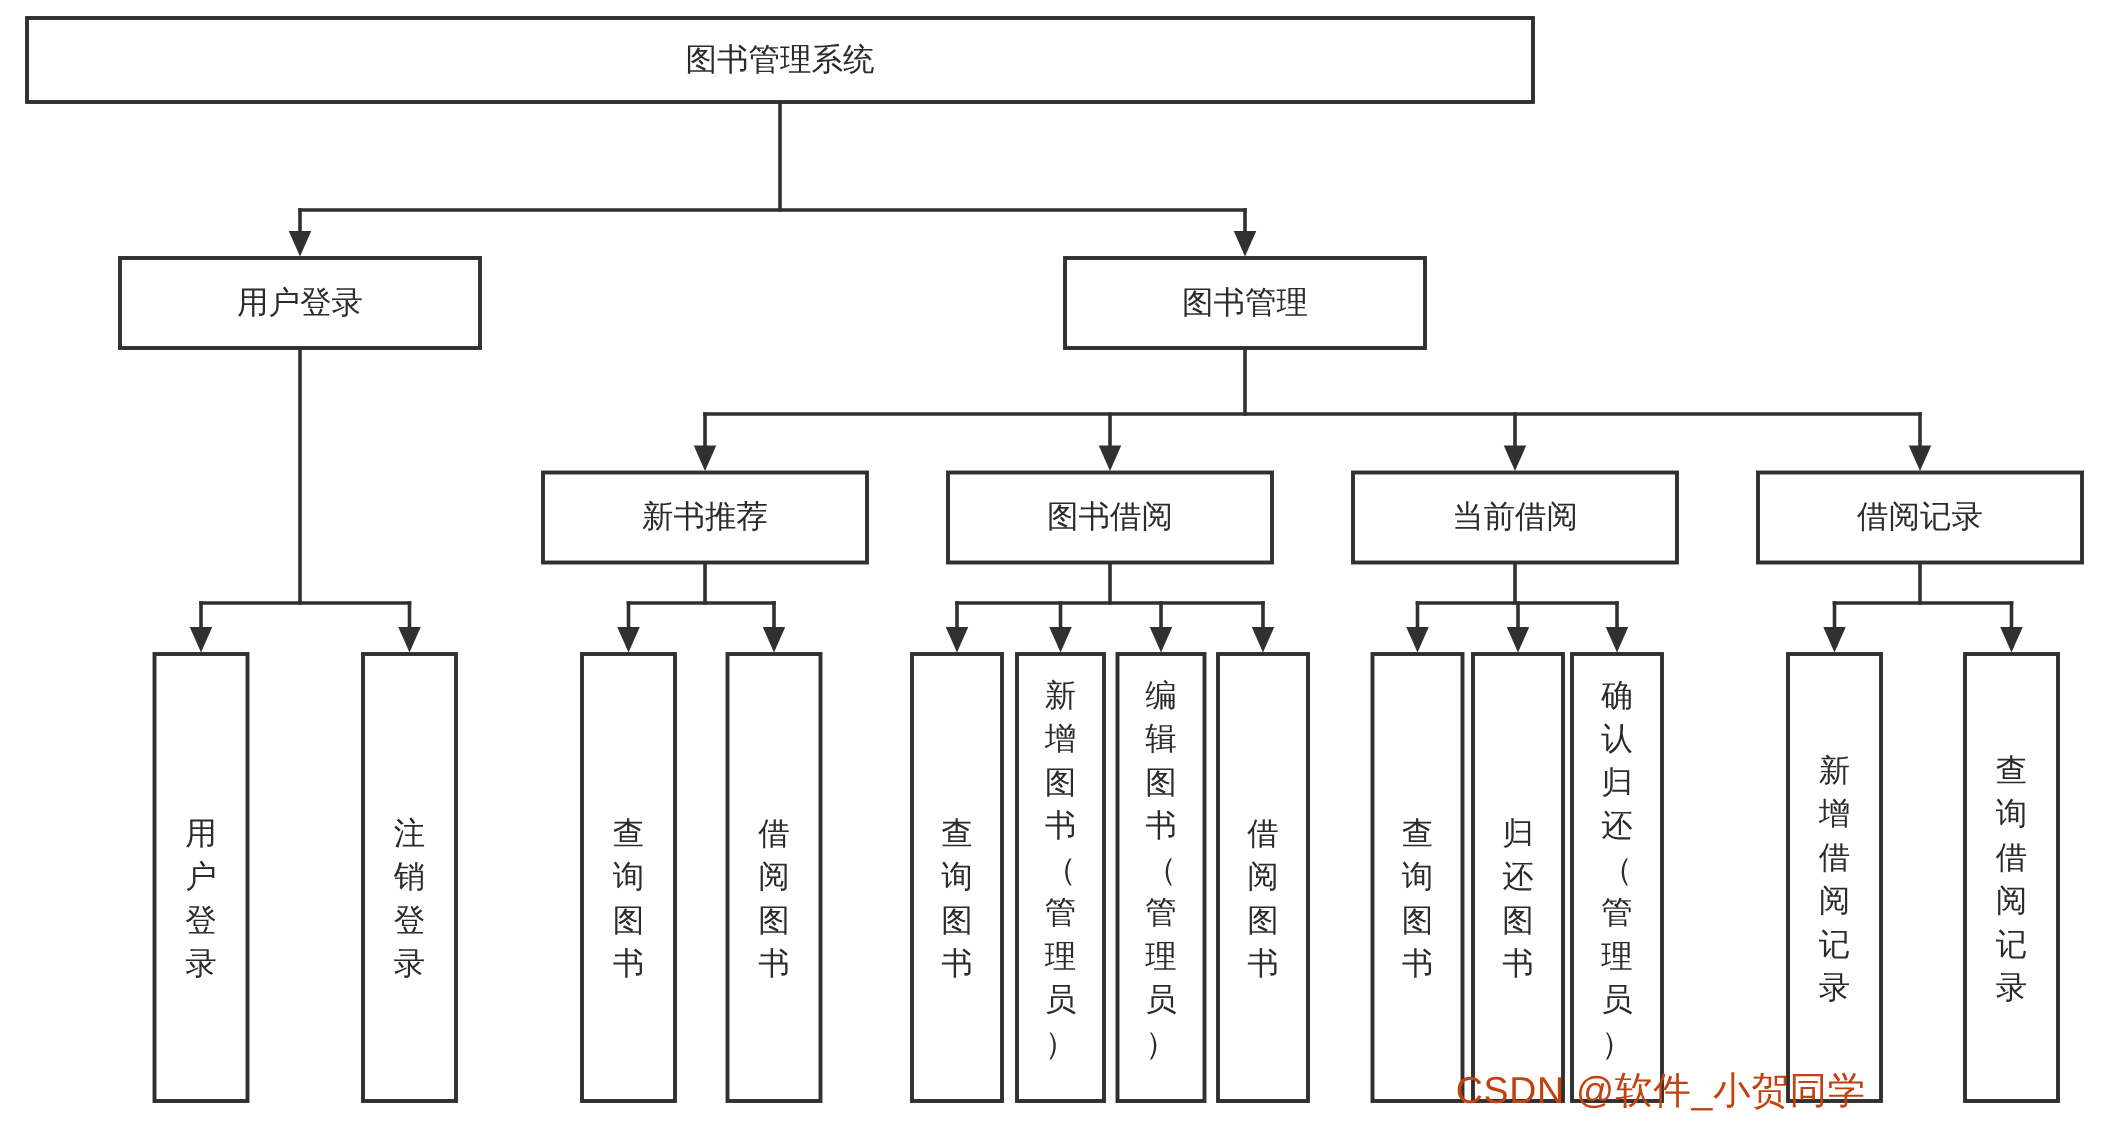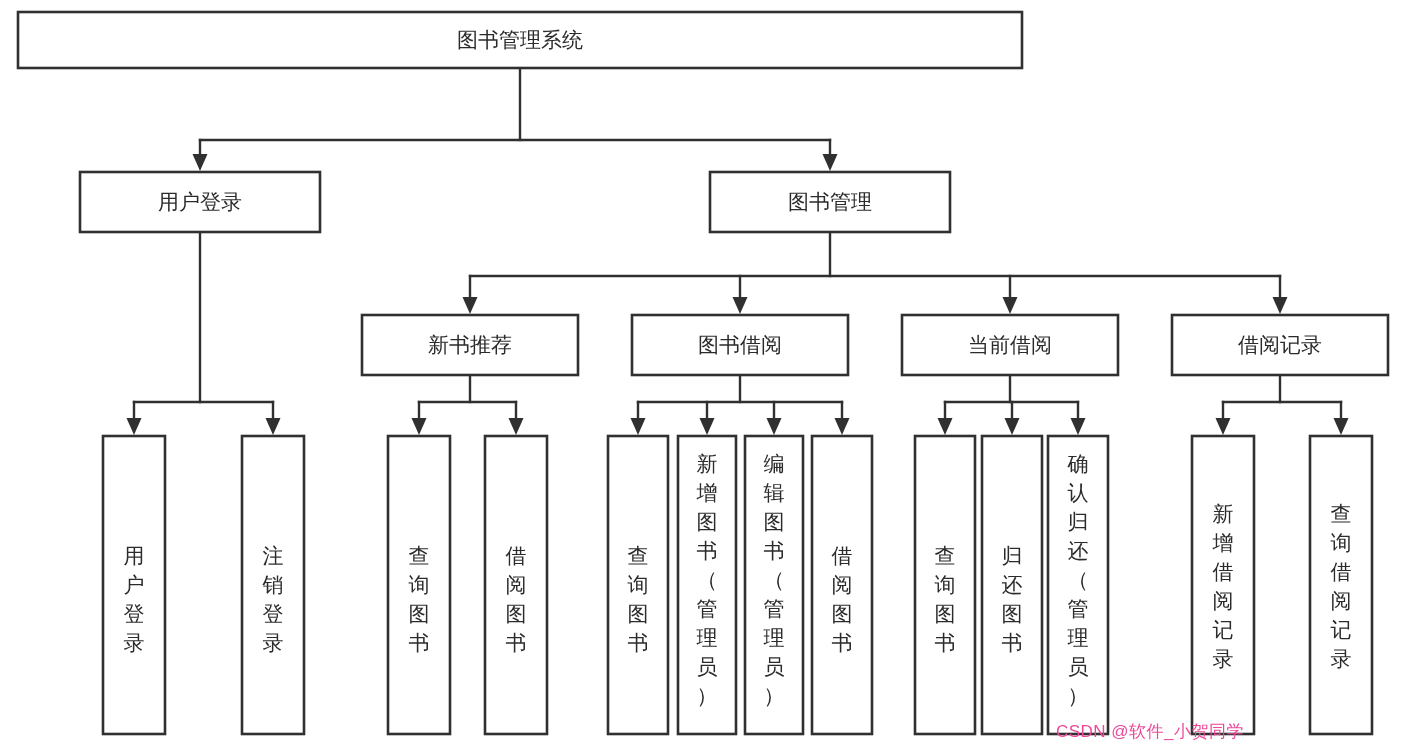--- a/index.html
+++ b/index.html
@@ -52,22 +52,22 @@
     font-family: "Liberation Sans", "DejaVu Sans", sans-serif;
     font-size: 21px;
     fill: #2b2b2b;
     text-anchor: middle;
   }
   .watermark-text {
     position: absolute;
     right: 8px;
     bottom: 4px;
     font-family: "Liberation Sans", "DejaVu Sans", sans-serif;
-    font-size: 17px;
-    color: #ec4899;
+    font-size: 25px;
+    color: #c2410c;
     white-space: nowrap;
     letter-spacing: 0.5px;
     pointer-events: none;
   }
 </style>
 </head>
 <body>
 
 <div id="diagram-root">
   <svg class="diagram-canvas" viewBox="0 0 1405 747">

